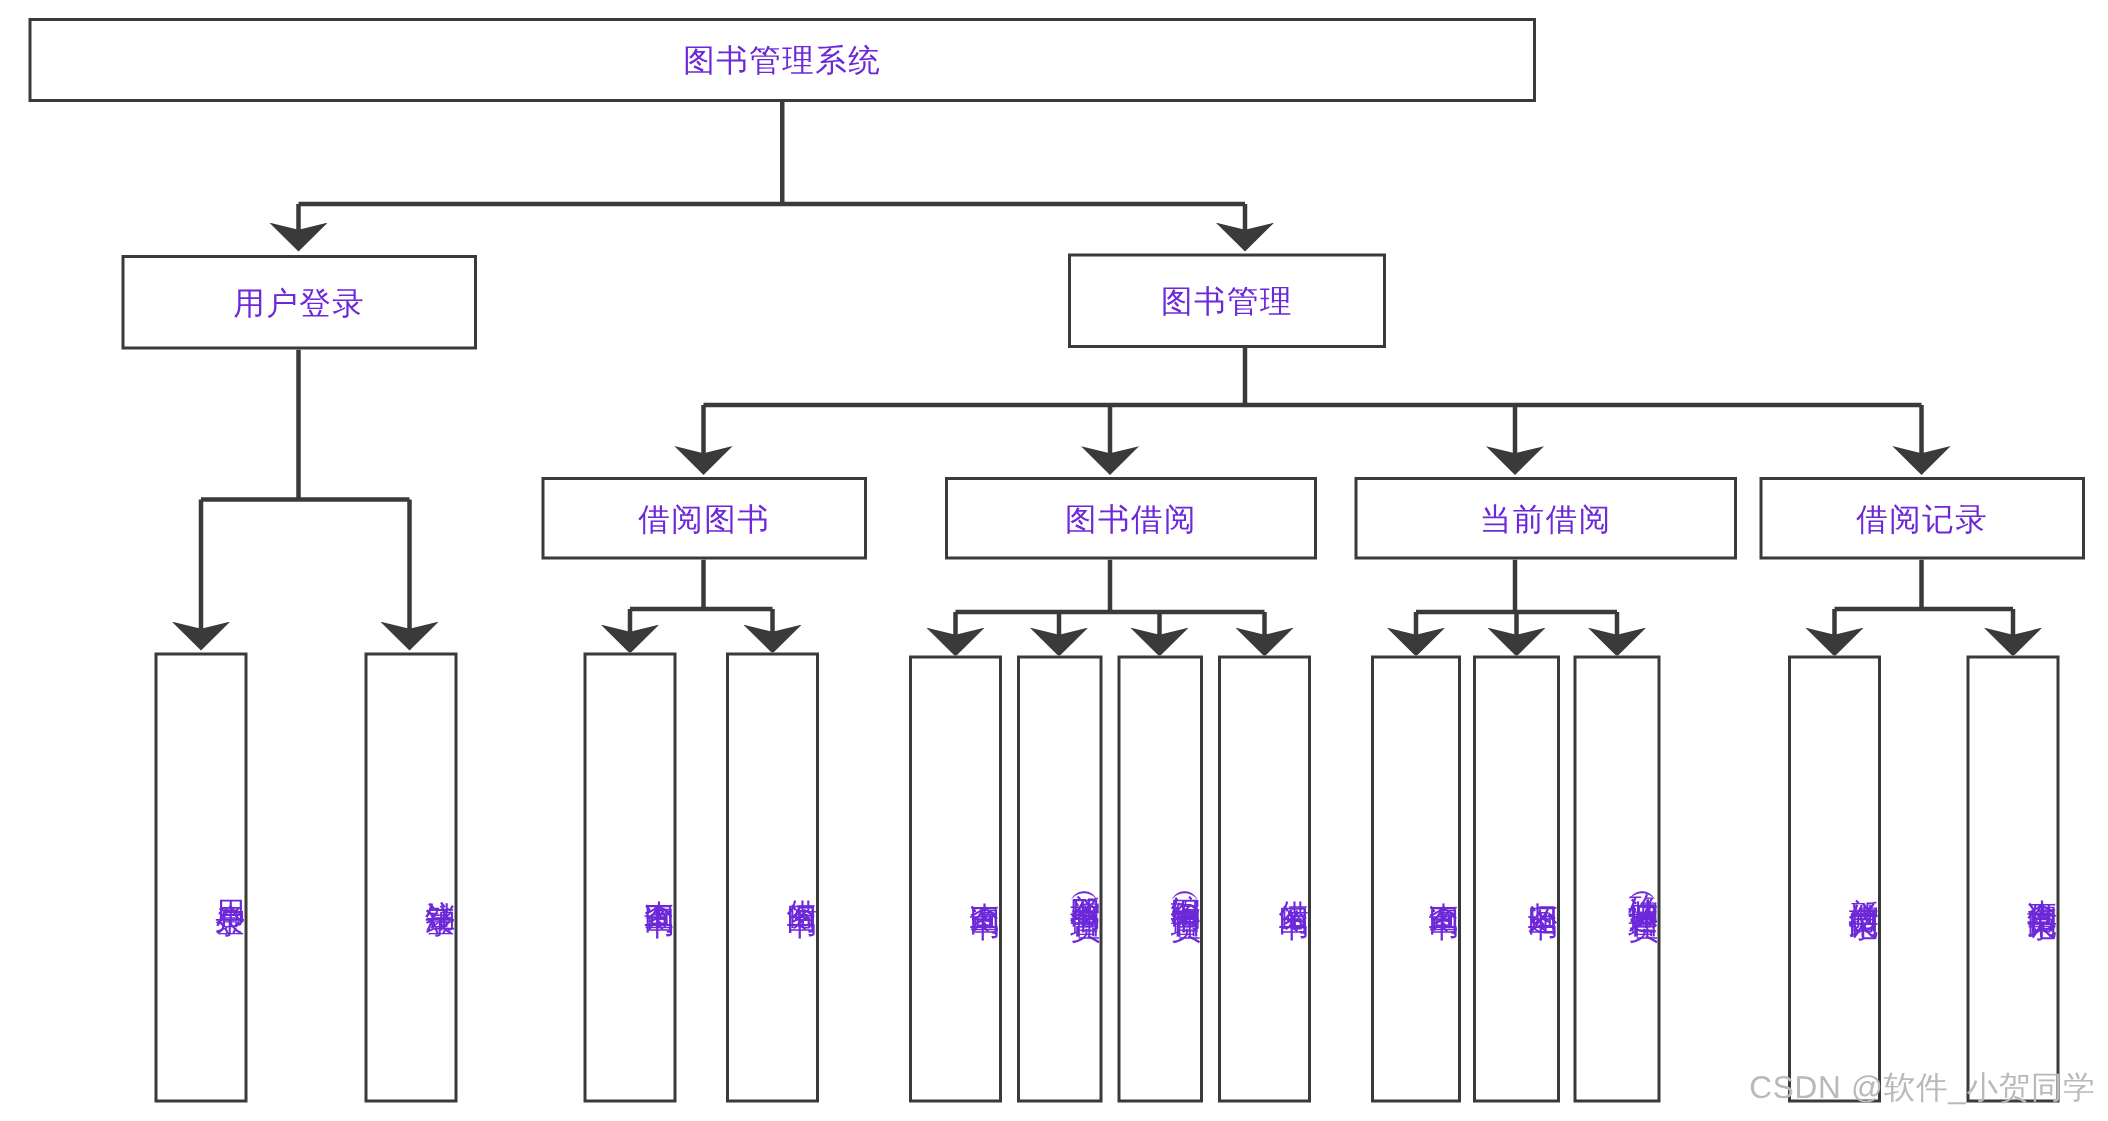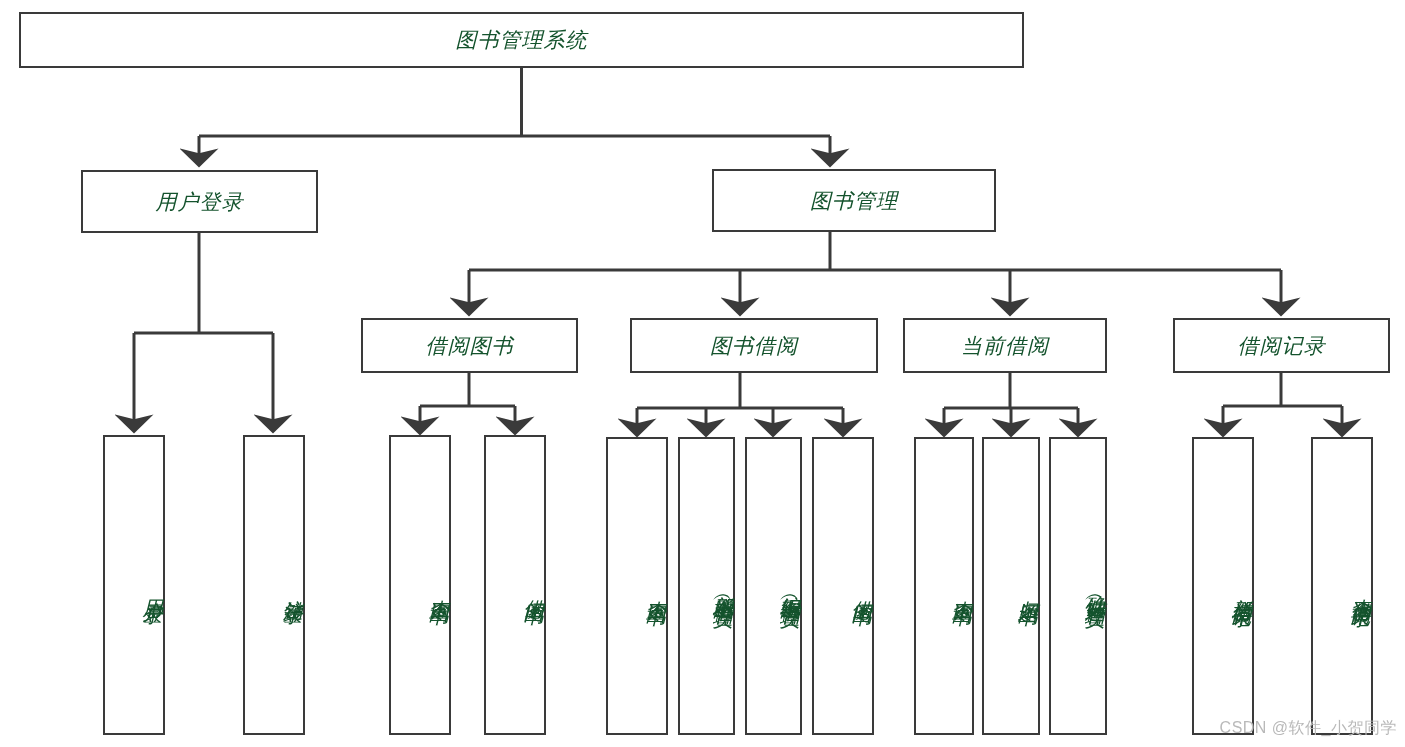--- a/index.html
+++ b/index.html
@@ -16,22 +16,21 @@
     font-family: "Liberation Sans", "DejaVu Sans", sans-serif;
   }
   .node {
     position: absolute;
     box-sizing: border-box;
     border: 2px solid #3a3a3a;
     background: #ffffff;
     display: flex;
     align-items: center;
     justify-content: center;
-    color: #14532d;
-    font-style: italic;
+    color: #6d28d9;
   }
   .node.h {
     font-size: 21px;
     letter-spacing: 1px;
   }
   .node.v {
     writing-mode: vertical-rl;
     text-orientation: upright;
     font-size: 20px;
     letter-spacing: 2px;
@@ -51,21 +50,21 @@
     left: 0;
     top: 0;
     width: 1405px;
     height: 747px;
     pointer-events: none;
   }
   .watermark {
     position: absolute;
     right: 8px;
     bottom: 8px;
-    font-size: 16px;
+    font-size: 21px;
     color: #b9b9b9;
     letter-spacing: 0.5px;
     white-space: nowrap;
   }
 </style>
 </head>
 <body>
 
 <div id="canvas">
 
@@ -125,31 +124,31 @@
     </g>
   </svg>
 
   <div class="node h" style="left:19px; top:12px; width:1005px; height:56px;">
     <span>图书管理系统</span>
   </div>
 
   <div class="node h" style="left:81px; top:170px; width:237px; height:63px;">
     <span>用户登录</span>
   </div>
-  <div class="node h" style="left:712px; top:169px; width:284px; height:63px;">
+  <div class="node h" style="left:712px; top:169px; width:212px; height:63px;">
     <span>图书管理</span>
   </div>
 
   <div class="node h" style="left:361px; top:318px; width:217px; height:55px;">
     <span>借阅图书</span>
   </div>
   <div class="node h" style="left:630px; top:318px; width:248px; height:55px;">
     <span>图书借阅</span>
   </div>
-  <div class="node h" style="left:903px; top:318px; width:204px; height:55px;">
+  <div class="node h" style="left:903px; top:318px; width:255px; height:55px;">
     <span>当前借阅</span>
   </div>
   <div class="node h" style="left:1173px; top:318px; width:217px; height:55px;">
     <span>借阅记录</span>
   </div>
 
   <div class="node v" style="left:103px; top:435px; width:62px; height:300px;">
     <span class="vtxt">用户登录</span>
   </div>
   <div class="node v" style="left:243px; top:435px; width:62px; height:300px;">

